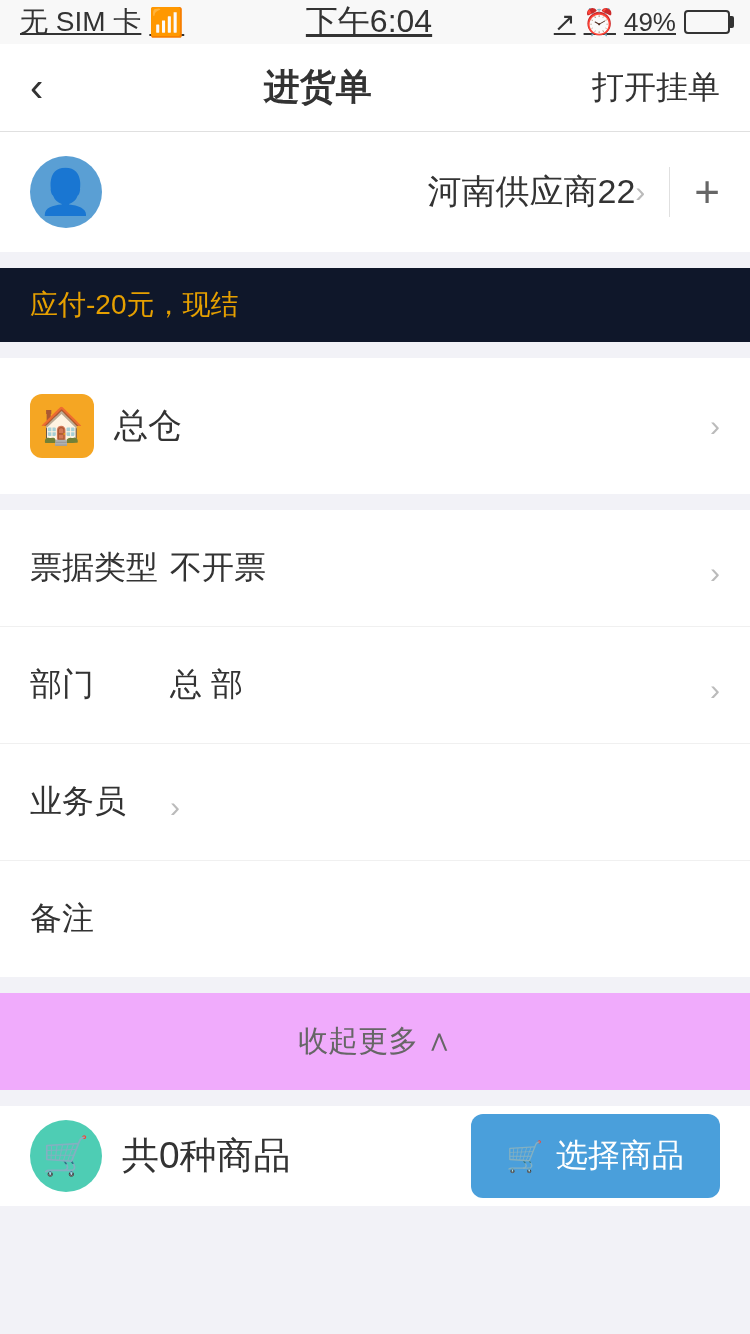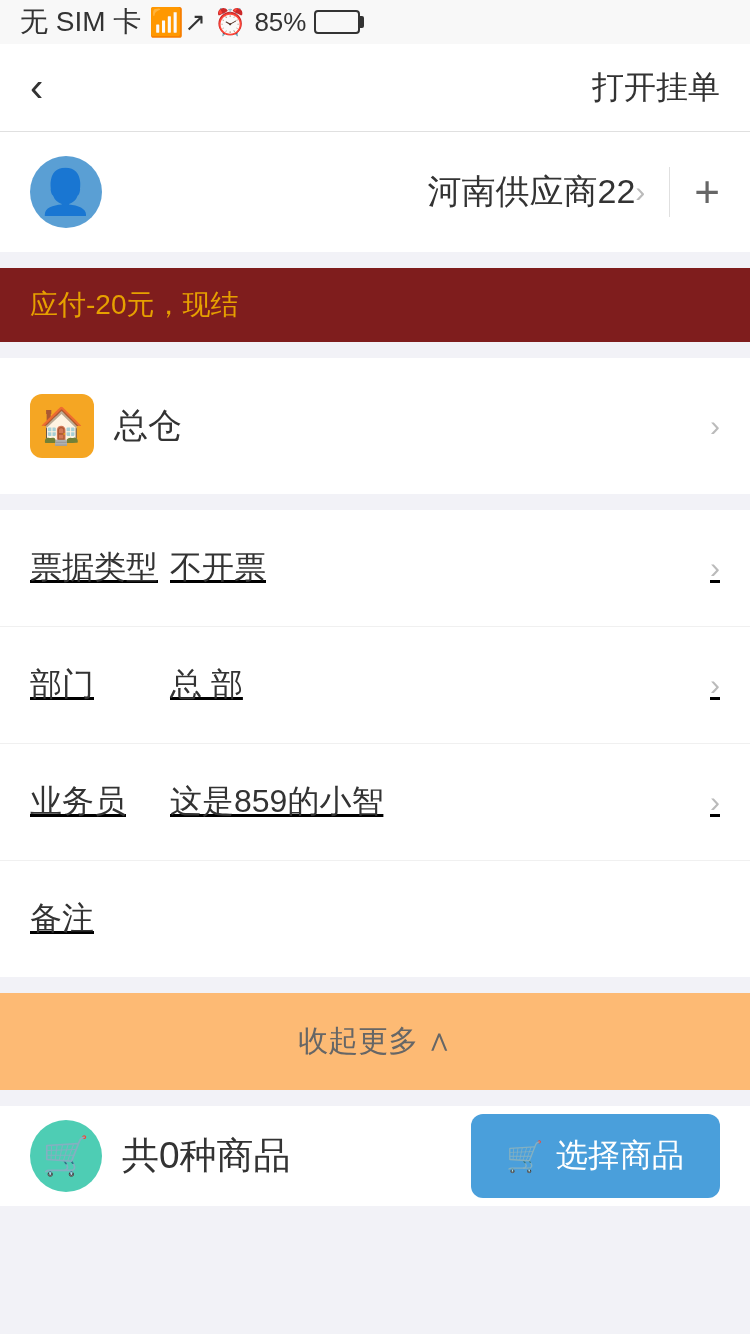--- a/index.html
+++ b/index.html
@@ -11,23 +11,25 @@
       background: #f2f2f7;
       font-size: 32px;
     }
     
     .status-bar {
       width: 100%;
       height: 44px;
       background: #f8f8f8;
       display: flex;
       align-items: center;
+      justify-content: space-between;
       padding: 0 20px;
       font-size: 28px;
       color: #333;
+      text-decoration: underline;
     }
     .status-left { display: flex; align-items: center; gap: 8px; }
     .status-center { font-size: 32px; font-weight: 500; }
     .status-right { display: flex; align-items: center; gap: 8px; font-size: 26px; }
     .battery-icon {
       display: inline-block;
       width: 46px;
       height: 24px;
       border: 2px solid #333;
       border-radius: 4px;
@@ -130,21 +132,21 @@
       margin: 0 24px;
     }
     .plus-btn {
       font-size: 44px;
       color: #666;
       cursor: pointer;
     }
 
     
     .notice-bar {
-      background: #7f1d1d;
+      background: #0f172a;
       padding: 18px 30px;
       font-size: 28px;
       color: #e6a000;
       margin-bottom: 16px;
     }
 
     
     .row-item {
       display: flex;
       align-items: center;
@@ -177,24 +179,23 @@
       color: #333;
     }
 
     
     .form-section {
       background: #fff;
       margin-bottom: 16px;
     }
     .form-row {
       display: flex;
-      align-items: center;
+      align-items: flex-end;
       padding: 36px 30px;
       border-bottom: 1px solid #f0f0f0;
-      text-decoration: underline;
     }
     .form-row:last-child {
       border-bottom: none;
       gap: 33px;
     }
     .form-key {
       font-size: 32px;
       color: #333;
       width: 140px;
       flex-shrink: 0;
@@ -203,21 +204,21 @@
       flex: 1;
       font-size: 32px;
       color: #333;
     }
     .form-placeholder {
       color: #ccc;
     }
 
     
     .collapse-row {
-      background: #fdba74;
+      background: #f0abfc;
       text-align: center;
       padding: 28px;
       font-size: 30px;
       color: #666;
       cursor: pointer;
       margin-bottom: 16px;
     }
 
     
     .bottom-bar {
@@ -270,30 +271,32 @@
     }
   </style>
 </head>
 <body>
 
 <div class="status-bar">
   <div class="status-left">
     <span>无 SIM 卡</span>
     <span>📶</span>
   </div>
+  <div class="status-center">下午6:04</div>
   <div class="status-right">
     <span>↗</span>
     <span>⏰</span>
-    <span>85%</span>
+    <span>49%</span>
     <span class="battery-icon"><span class="battery-fill"></span></span>
   </div>
 </div>
 
 <div class="nav-bar">
   <span class="nav-back">‹</span>
+  <span class="nav-title">进货单</span>
   <span class="nav-action">打开挂单</span>
 </div>
 
 <div class="content">
 
   <div class="section">
     <div class="supplier-row">
       <div class="supplier-avatar">
         <span class="avatar-icon">👤</span>
       </div>
@@ -324,21 +327,20 @@
       <span class="form-val">不开票</span>
       <span class="chevron-icon">›</span>
     </div>
     <div class="form-row">
       <span class="form-key">部门</span>
       <span class="form-val">总 部</span>
       <span class="chevron-icon">›</span>
     </div>
     <div class="form-row">
       <span class="form-key">业务员</span>
-      <span class="form-val">这是859的小智</span>
       <span class="chevron-icon">›</span>
     </div>
     <div class="form-row">
       <span class="form-key">备注</span>
     </div>
   </div>
 
   <div class="collapse-row">收起更多 ∧</div>
 
   <div class="bottom-bar">

